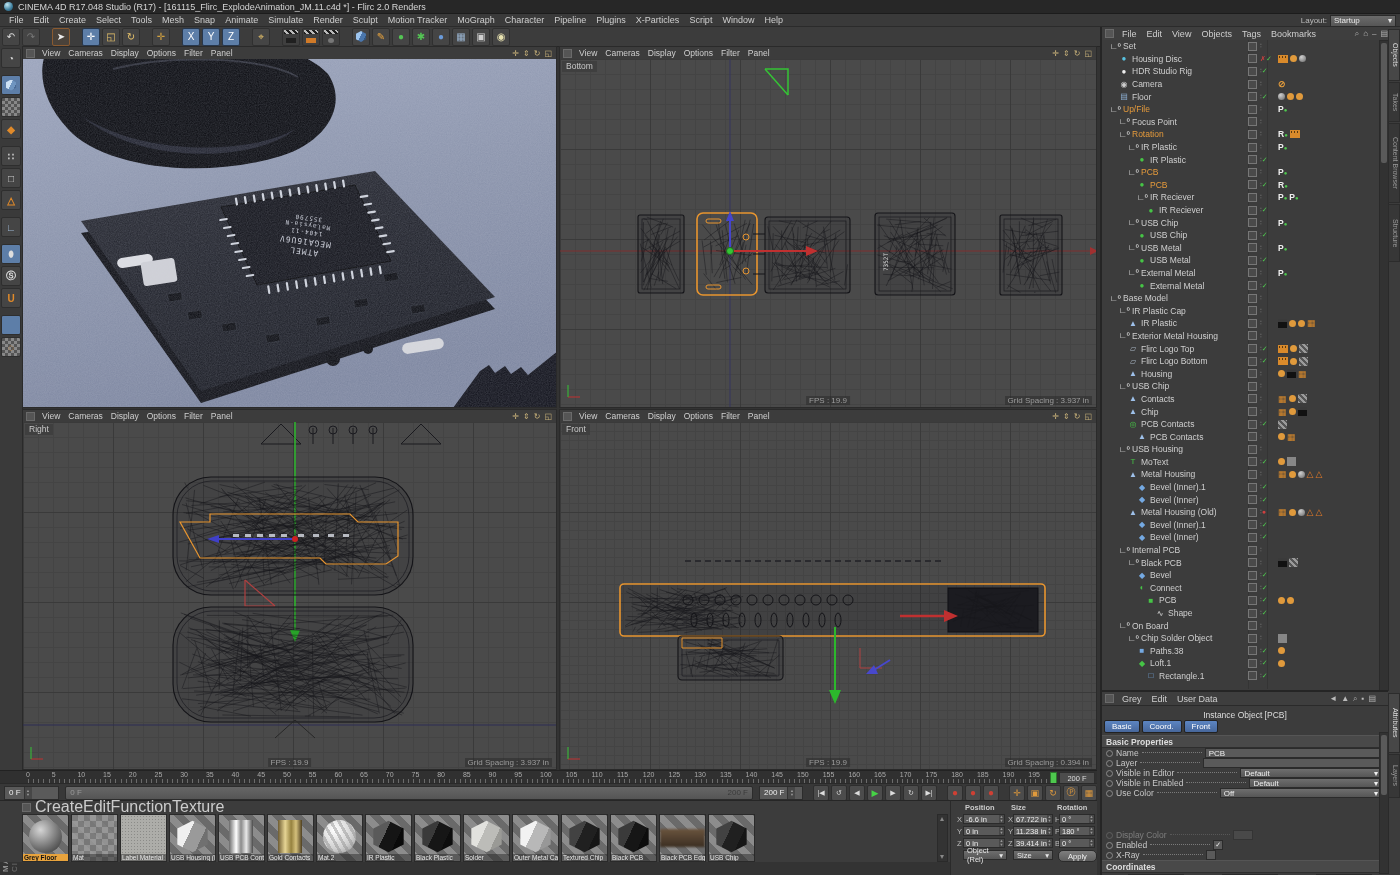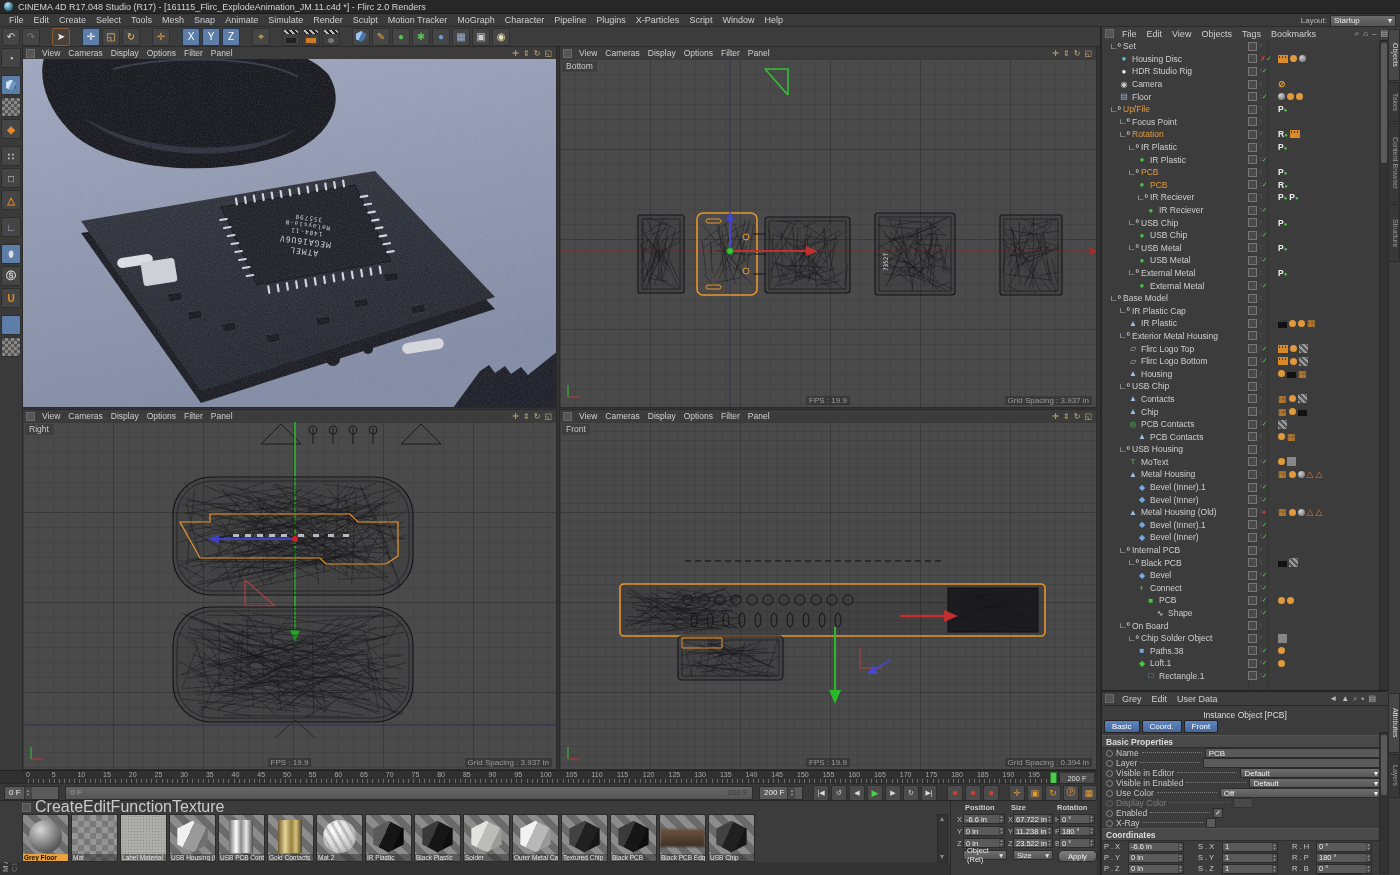--- a/index.html
+++ b/index.html
@@ -773,21 +773,21 @@
         <span>180 °</span>
         <i>▲<br>▼</i>
       </div>
       <span class="axl" style="left: 6px; top: 38px;">Z</span>
       <div class="cfield" style="left: 12px; top: 37px; width: 42px;">
         <span>0 in</span>
         <i>▲<br>▼</i>
       </div>
       <span class="axl" style="left: 57px; top: 38px;">Z</span>
       <div class="cfield" style="left: 62px; top: 37px; width: 40px;">
-        <span>23.522 in</span>
+        <span>39.414 in</span>
         <i>▲<br>▼</i>
       </div>
       <span class="axl" style="left: 104px; top: 38px;">B</span>
       <div class="cfield" style="left: 108px; top: 37px; width: 36px;">
         <span>0 °</span>
         <i>▲<br>▼</i>
       </div>
       <div class="cdd" style="left: 12px; top: 49px; width: 44px;">
         <span>Object (Rel)</span>
         <span>▾</span>
@@ -1436,21 +1436,21 @@
           </div>
           <div class="arow">
             <span class="adot"></span>
             <span class="albl">Use Color</span>
             <span class="lead"></span>
             <span class="add">
               <span>Off</span>
               <span>▾</span>
             </span>
           </div>
-          <div class="arow" style="opacity: 0.45;">
+          <div class="arow" style="opacity: 0.45; margin-top: 32px;">
             <span class="adot"></span>
             <span class="albl">Display Color</span>
             <span class="lead"></span>
             <span class="achk" style="width: 18px;"></span>
           </div>
           <div class="arow">
             <span class="adot"></span>
             <span class="albl">Enabled</span>
             <span class="lead"></span>
             <span class="achk">✓</span>

